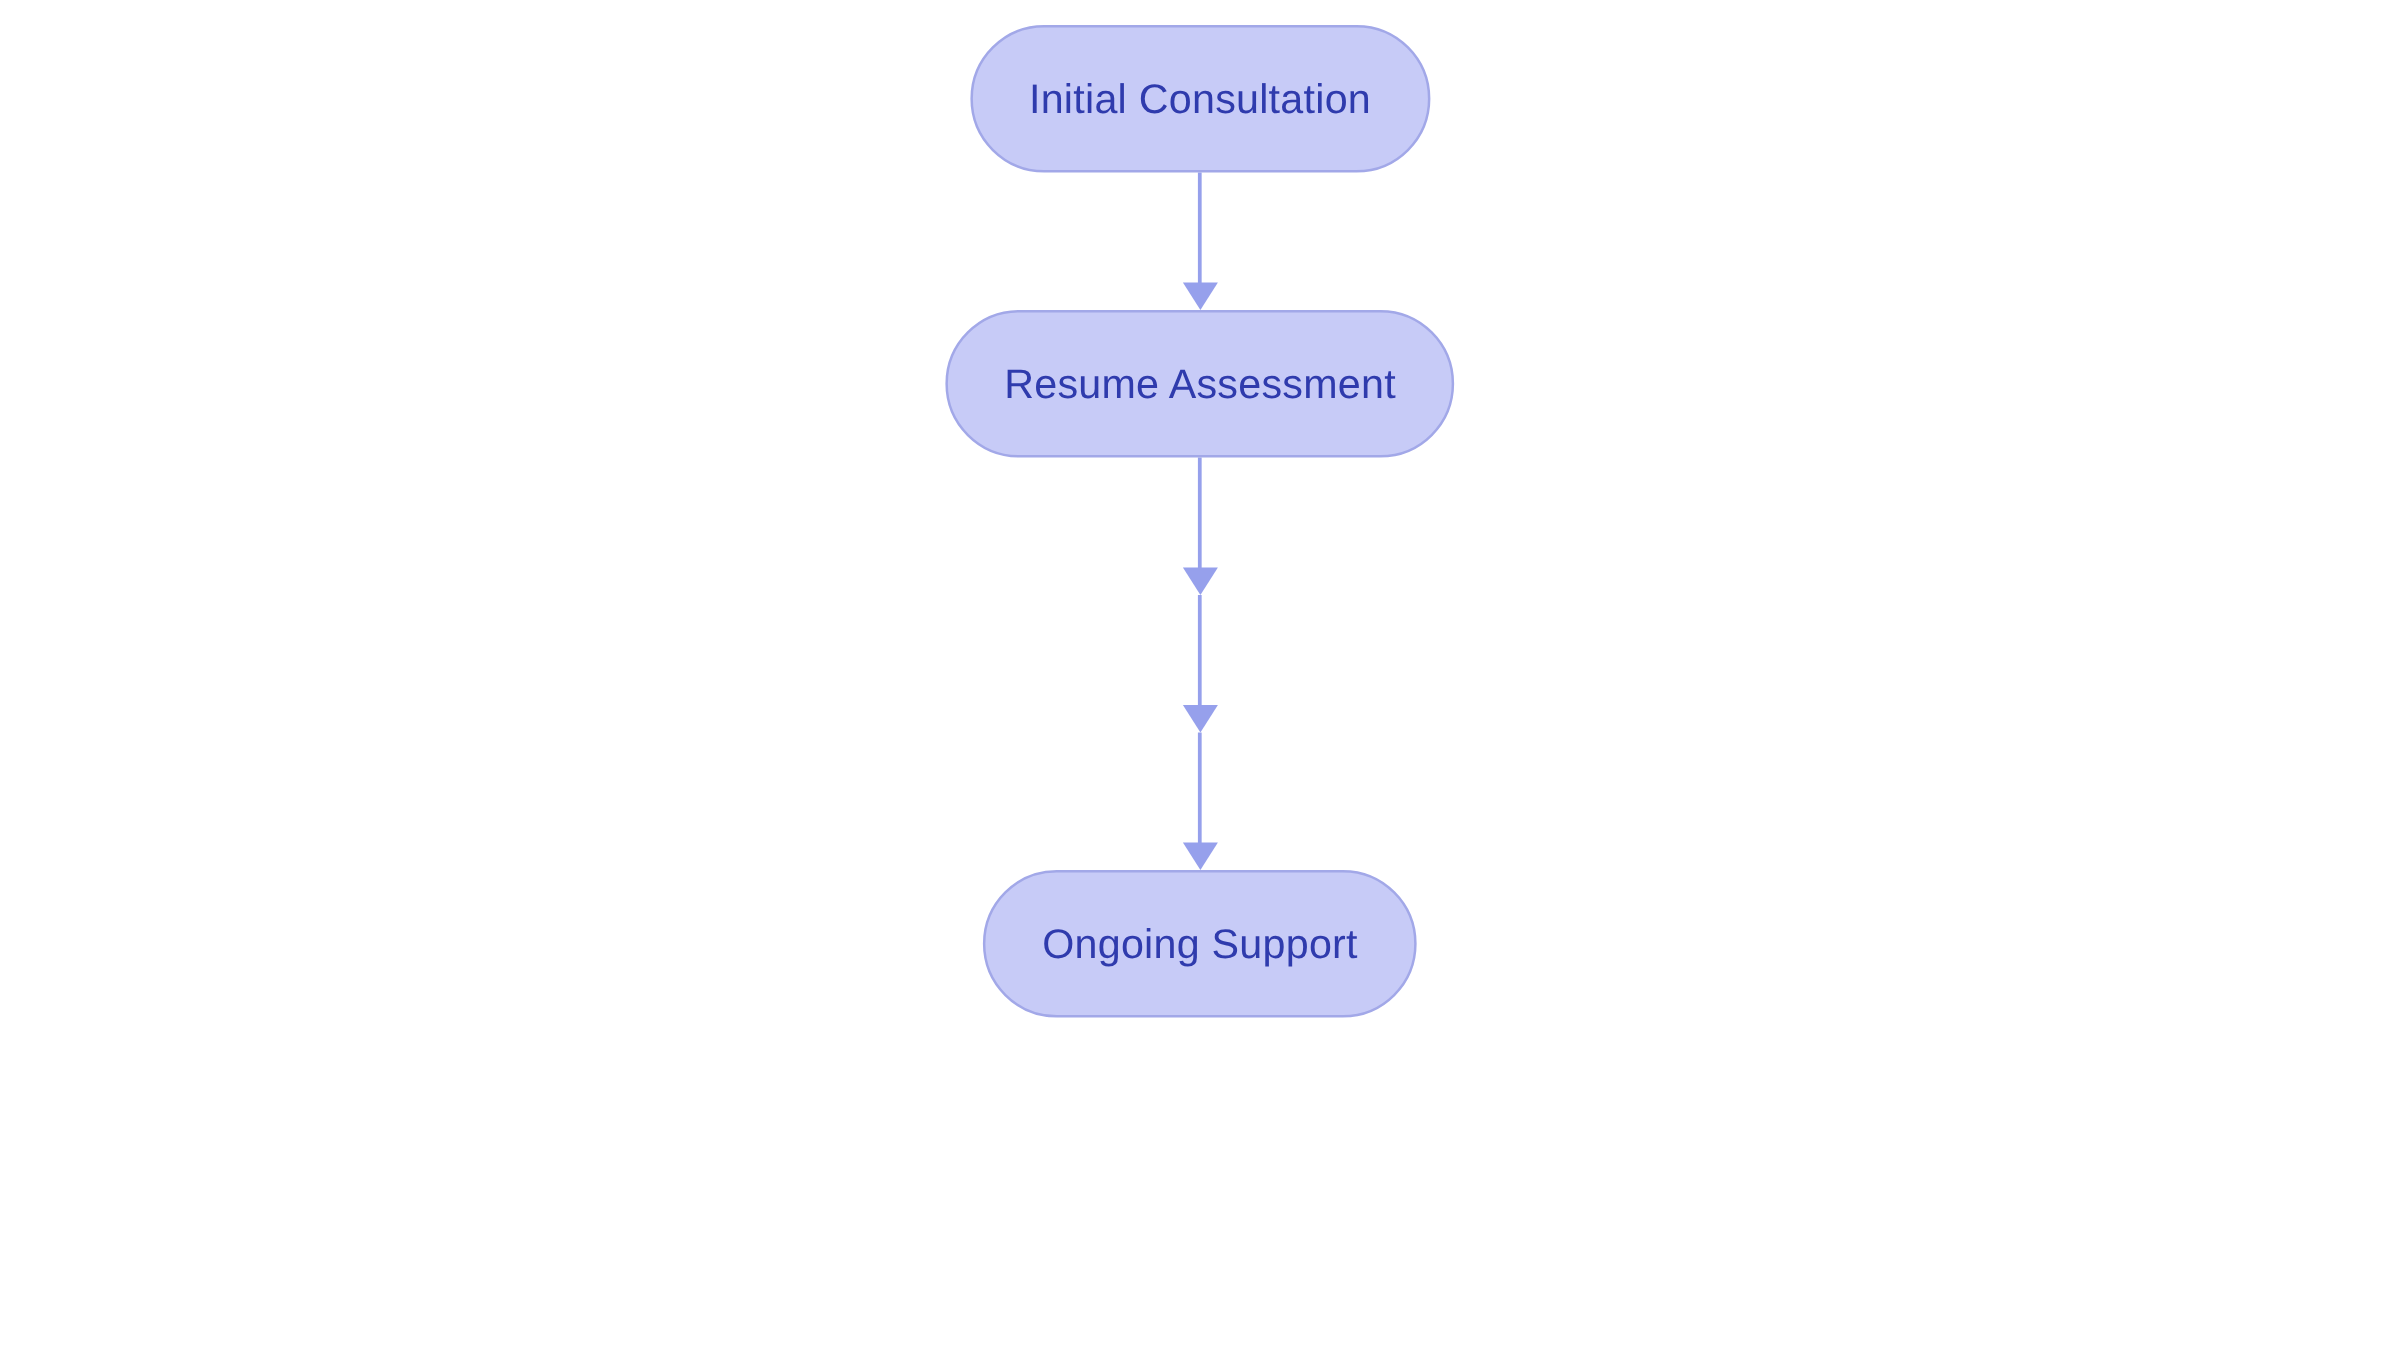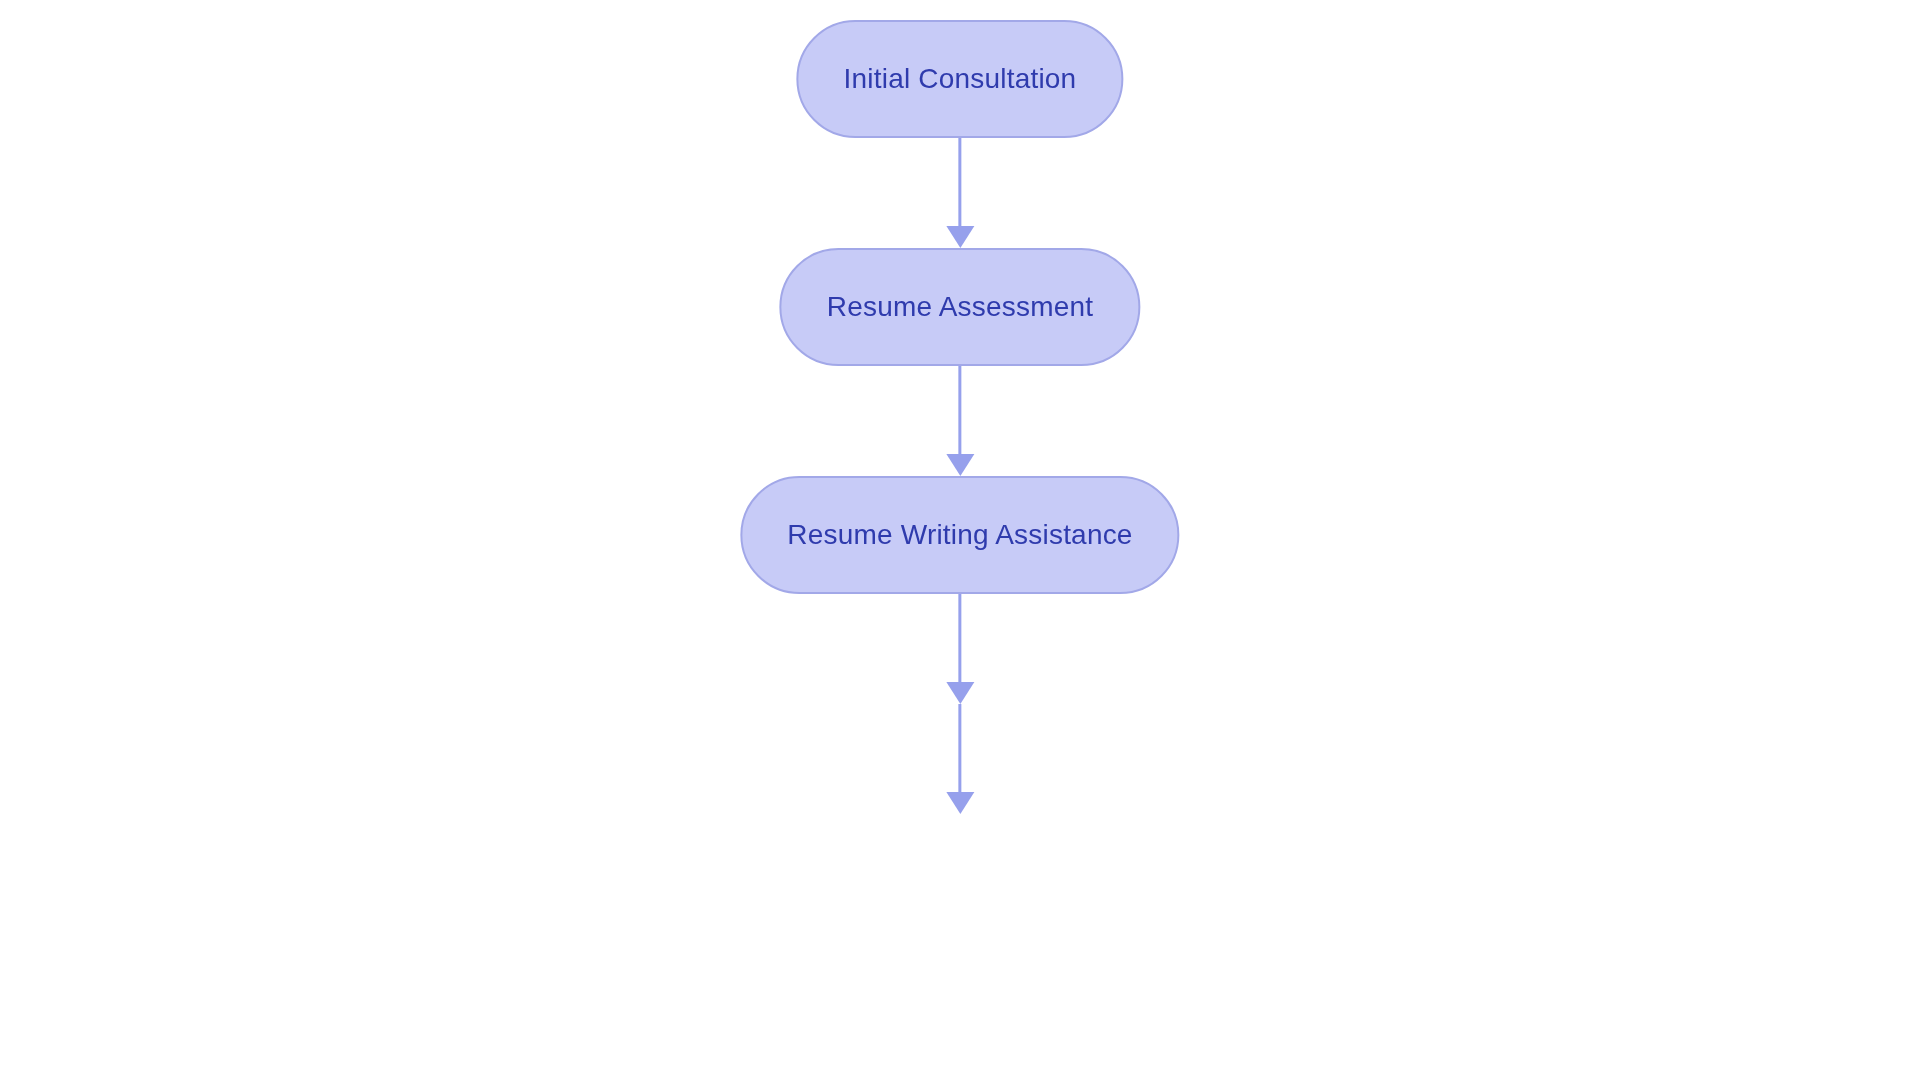--- a/index.html
+++ b/index.html
@@ -27,21 +27,21 @@
   .node {
     box-sizing: border-box;
     height: 118px;
     border-radius: 60px;
     background: var(--node-fill, #c7cbf7);
     border: 2.5px solid var(--node-border, #a2a8e8);
     display: flex;
     align-items: center;
     justify-content: center;
     padding: 10px 45px;
-    font-size: 28px;
+    font-size: 33px;
     letter-spacing: 0.2px;
     color: var(--node-text, #2f3bad);
     white-space: nowrap;
   }
   .arrow {
     display: flex;
     flex-direction: column;
     align-items: center;
     height: 110px;
     width: 30px;
@@ -77,30 +77,30 @@
 
     <div class="node">
       <span>Resume Assessment</span>
     </div>
 
     <div class="arrow">
       <div class="shaft"></div>
       <div class="head"></div>
     </div>
 
-    <div class="node">
-      <span>Resume Writing Assistance</span>
-    </div>
 
     <div class="arrow">
       <div class="shaft"></div>
       <div class="head"></div>
     </div>
 
 
     <div class="arrow">
       <div class="shaft"></div>
       <div class="head"></div>
     </div>
 
+    <div class="node">
+      <span>Ongoing Support</span>
+    </div>
 
   </div>
 </div>
 
 </body></html>

